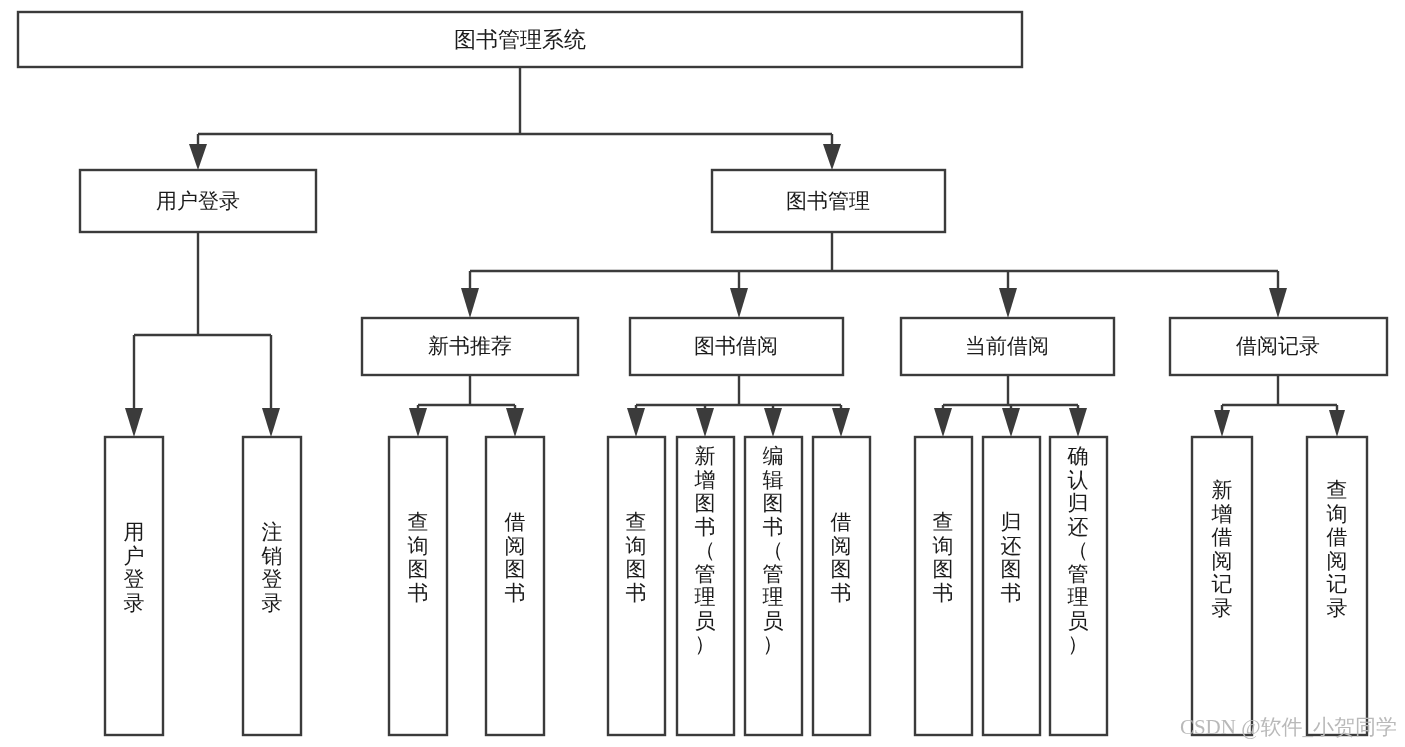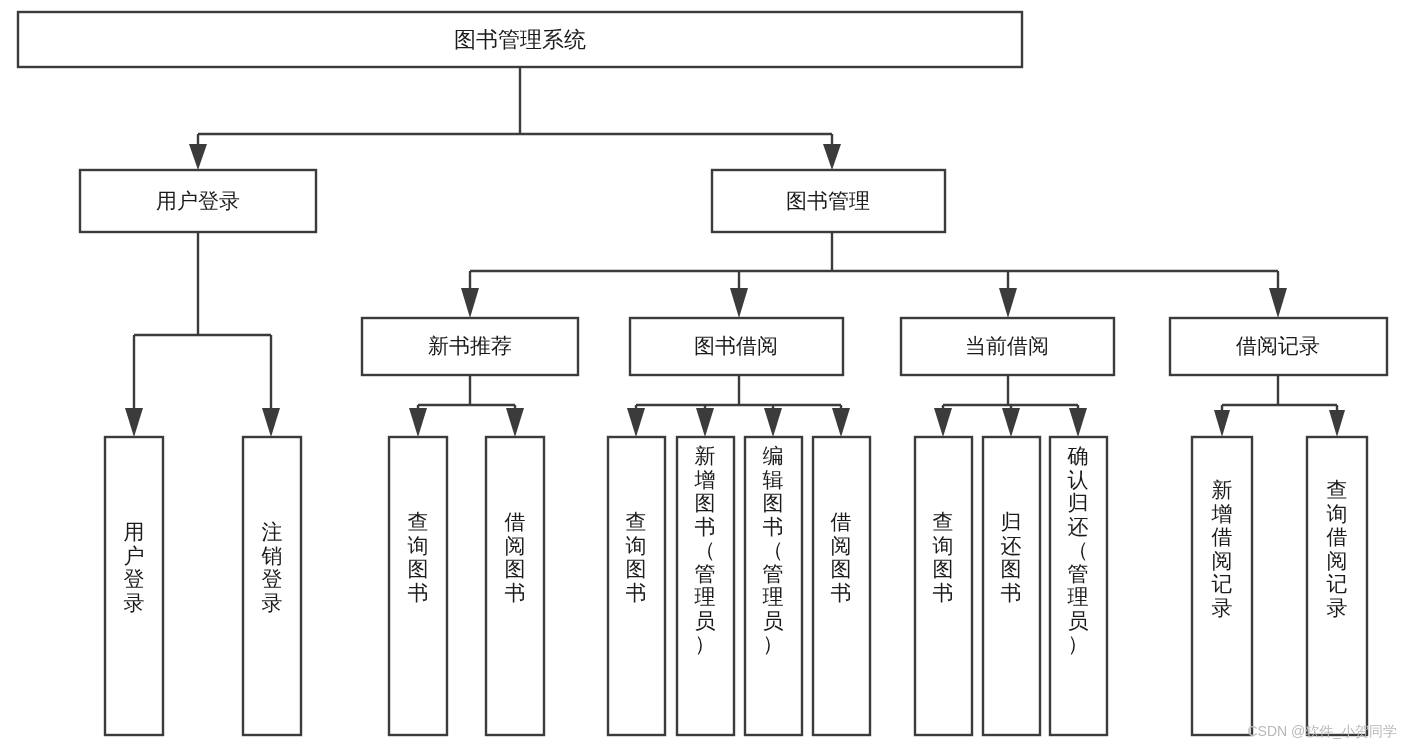--- a/index.html
+++ b/index.html
@@ -65,22 +65,22 @@
     text-align: center;
     width: 26px;
     letter-spacing: 0;
     white-space: pre;
     user-select: none;
   }
   .watermark {
     position: absolute;
     right: 8px;
     bottom: 6px;
-    font-family: Liberation Sans, sans-serif;
-    font-size: 14px;
+    font-family: Liberation Serif, serif;
+    font-size: 21px;
     color: #b9b9b9;
     white-space: nowrap;
     user-select: none;
   }
 </style>
 </head>
 <body>
 
 <div id="diagram-root">
 

